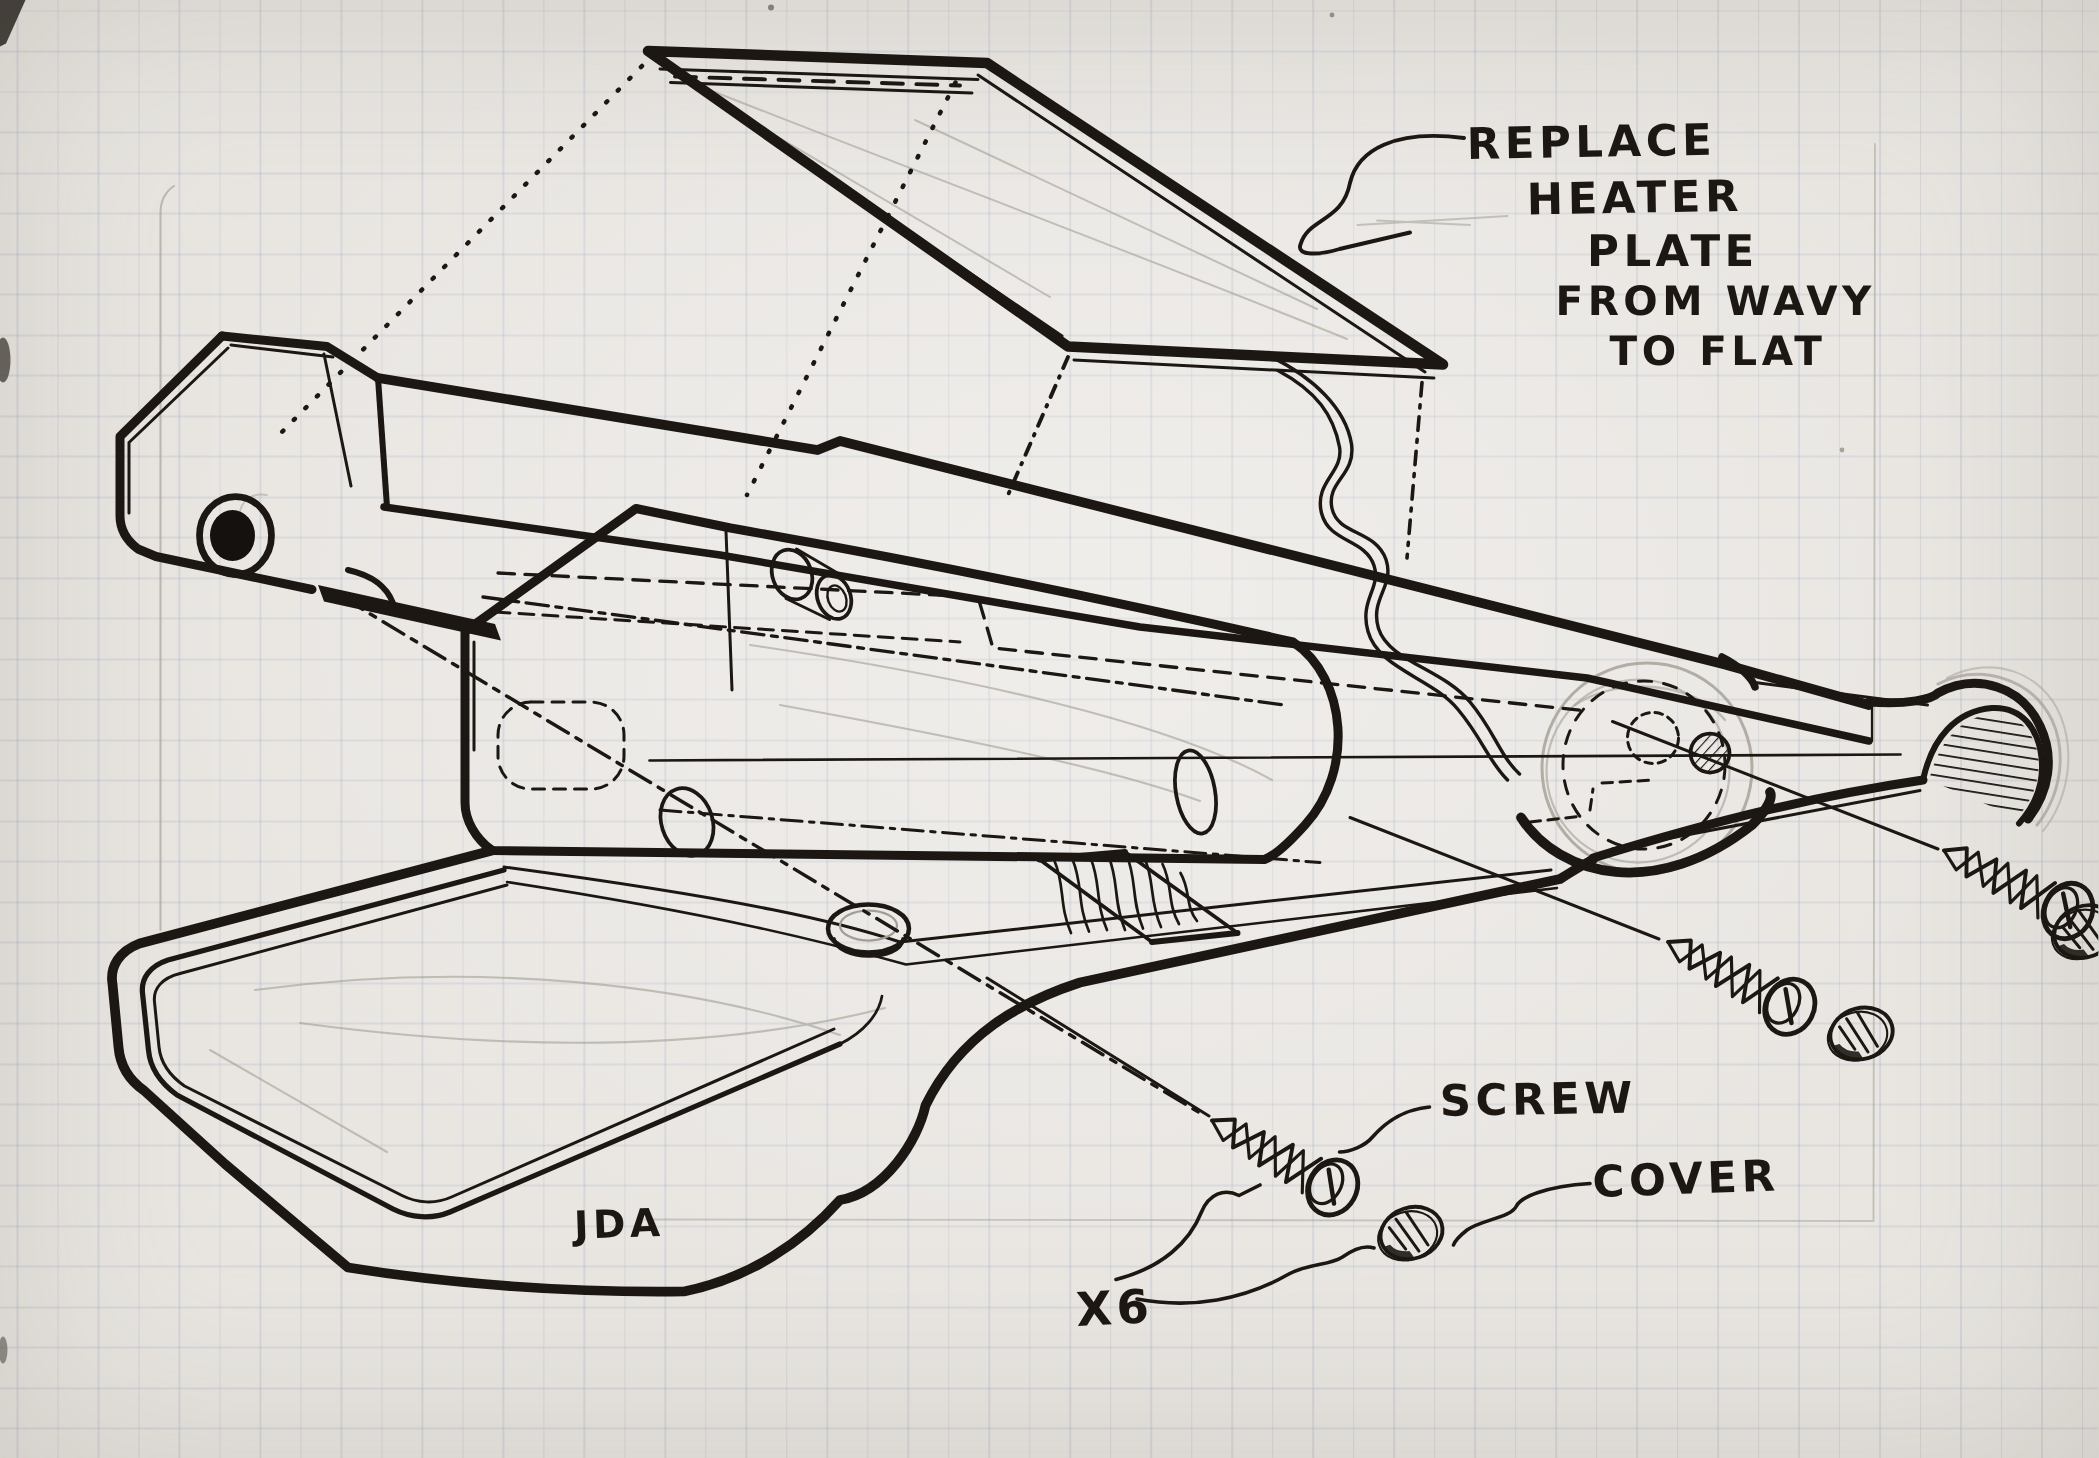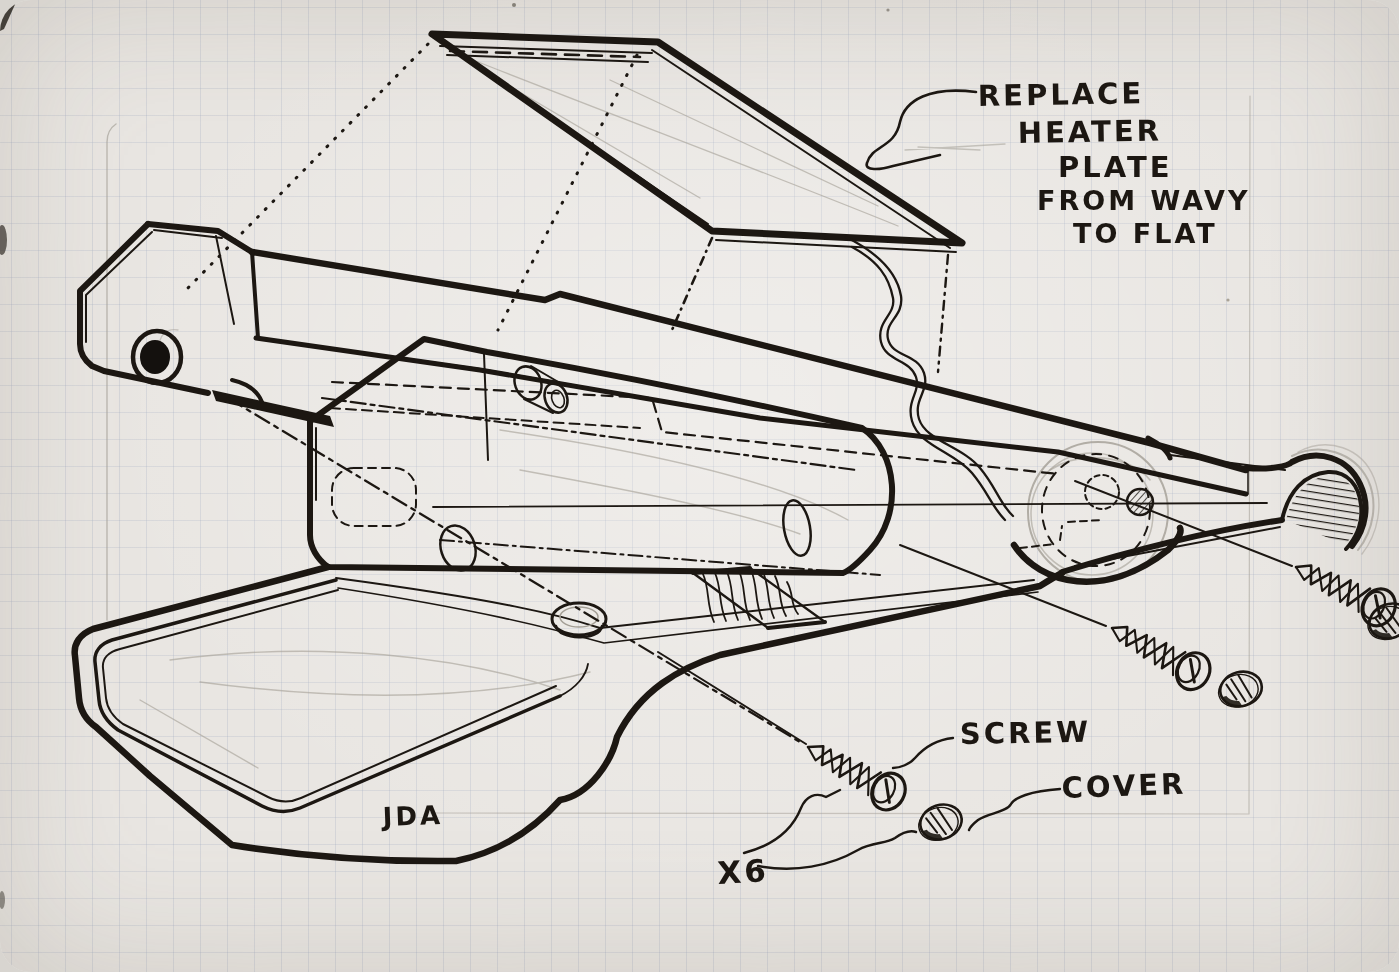--- a/index.html
+++ b/index.html
@@ -8,21 +8,20 @@
     width:1399px;height:972px;
     overflow:hidden;
     background-color:#e9e6e2;
     background-image:
       radial-gradient(ellipse at 52% 42%, rgba(255,255,255,.30), rgba(255,255,255,0) 62%),
       repeating-linear-gradient(to right, rgba(152,166,190,.25) 0px, rgba(152,166,190,.25) 1px, transparent 1px, transparent 27px),
       repeating-linear-gradient(to bottom, rgba(152,166,190,.22) 0px, rgba(152,166,190,.22) 1px, transparent 1px, transparent 27px);
     background-position:0 0, 11px 0, 0 7px;
     box-shadow: inset 0 0 140px rgba(115,105,90,.22);
     font-family:"DejaVu Sans", sans-serif;
-    border-radius:31px;
   }
   svg{position:absolute;left:0;top:0;}
   .ink{stroke:#1c1712;fill:none;stroke-linecap:round;stroke-linejoin:round;}
   .pencil{stroke:#a39e95;fill:none;stroke-linecap:round;stroke-linejoin:round;}
   text.hand{fill:#1c1712;font-weight:bold;letter-spacing:3px;}
 </style>
 </head>
 <body>
 
 <div class="paper">

